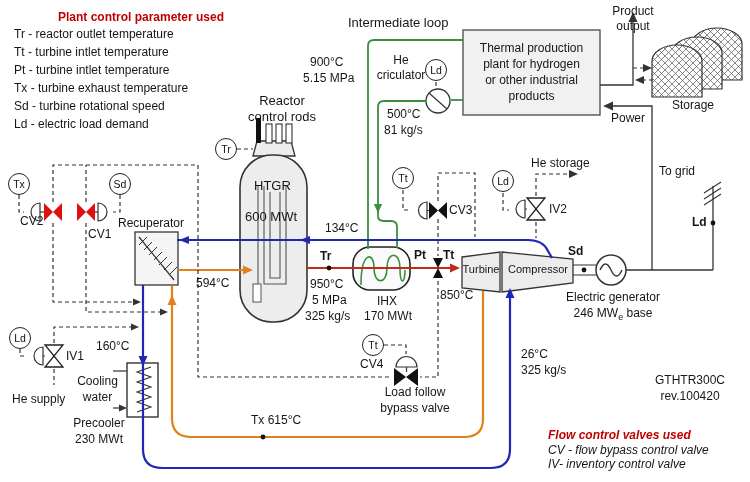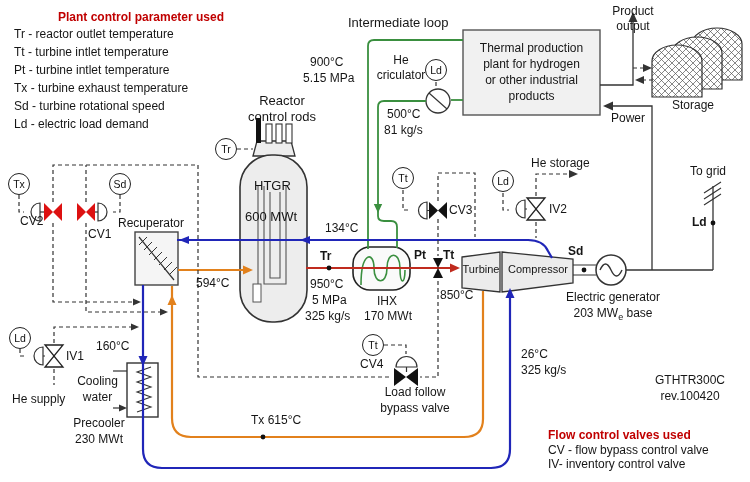--- a/index.html
+++ b/index.html
@@ -204,21 +204,21 @@
 <div class="lbl legend" style="left:14px;top:10px;">
   <div class="red" style="margin-bottom:3px;padding-left:44px;">Plant control parameter used</div>
   <div class="it">Tr - reactor outlet temperature</div>
   <div class="it">Tt - turbine intlet temperature</div>
   <div class="it">Pt - turbine intlet temperature</div>
   <div class="it">Tx - turbine exhaust temperature</div>
   <div class="it">Sd - turbine rotational speed</div>
   <div class="it">Ld - electric load demand</div>
 </div>
 
-<div class="lbl" style="left:548px;top:428px;line-height:14.5px;">
+<div class="lbl" style="left:548px;top:428px;line-height:14.5px;font-style:italic;">
   <div class="red">Flow control valves used</div>
   <div>CV - flow bypass control valve</div>
   <div>IV- inventory control valve</div>
 </div>
 
 <div class="lbl fs13" style="left:348px;top:15px;">Intermediate loop</div>
 <div class="lbl" style="left:310px;top:55px;">900°C</div>
 <div class="lbl" style="left:303px;top:71px;text-align:right;">5.15 MPa</div>
 <div class="lbl c" style="left:372px;top:53px;width:58px;line-height:15px;">
   <div>He</div>
@@ -233,21 +233,21 @@
   <div>or other industrial</div>
   <div>products</div>
 </div>
 
 <div class="lbl c" style="left:605px;top:4px;width:56px;line-height:15px;">
   <div>Product</div>
   <div>output</div>
 </div>
 <div class="lbl" style="left:672px;top:98px;">Storage</div>
 <div class="lbl" style="left:611px;top:111px;">Power</div>
-<div class="lbl" style="left:659px;top:164px;margin-left:31px;">To grid</div>
+<div class="lbl" style="left:659px;top:164px;">To grid</div>
 <div class="lbl b" style="left:692px;top:215px;">Ld</div>
 <div class="lbl" style="left:531px;top:156px;">He storage</div>
 
 <div class="lbl c fs13" style="left:238px;top:93px;width:88px;line-height:16px;">
   <div>Reactor</div>
   <div>control rods</div>
 </div>
 <div class="lbl fs13" style="left:254px;top:178px;">HTGR</div>
 <div class="lbl fs13" style="left:245px;top:209px;">600 MWt</div>
 <div class="lbl" style="left:310px;top:277px;">950°C</div>
@@ -274,21 +274,21 @@
   <div>water</div>
 </div>
 <div class="lbl c" style="left:60px;top:415px;width:78px;line-height:16px;">
   <div>Precooler</div>
   <div>230 MWt</div>
 </div>
 <div class="lbl c fs11" style="left:461px;top:263px;width:40px;">Turbine</div>
 <div class="lbl c fs11" style="left:503px;top:263px;width:70px;">Compressor</div>
 <div class="lbl c" style="left:553px;top:289px;width:120px;line-height:16px;">
   <div>Electric generator</div>
-  <div><span>203 MW</span><sub>e</sub><span> base</span></div>
+  <div><span>246 MW</span><sub>e</sub><span> base</span></div>
 </div>
 <div class="lbl c" style="left:368px;top:384px;width:94px;line-height:16px;">
   <div>Load follow</div>
   <div>bypass valve</div>
 </div>
 <div class="lbl" style="left:12px;top:384px;margin-top:8px;">He supply</div>
 
 <div class="lbl" style="left:20px;top:214px;">CV2</div>
 <div class="lbl" style="left:88px;top:227px;">CV1</div>
 <div class="lbl" style="left:449px;top:203px;">CV3</div>

